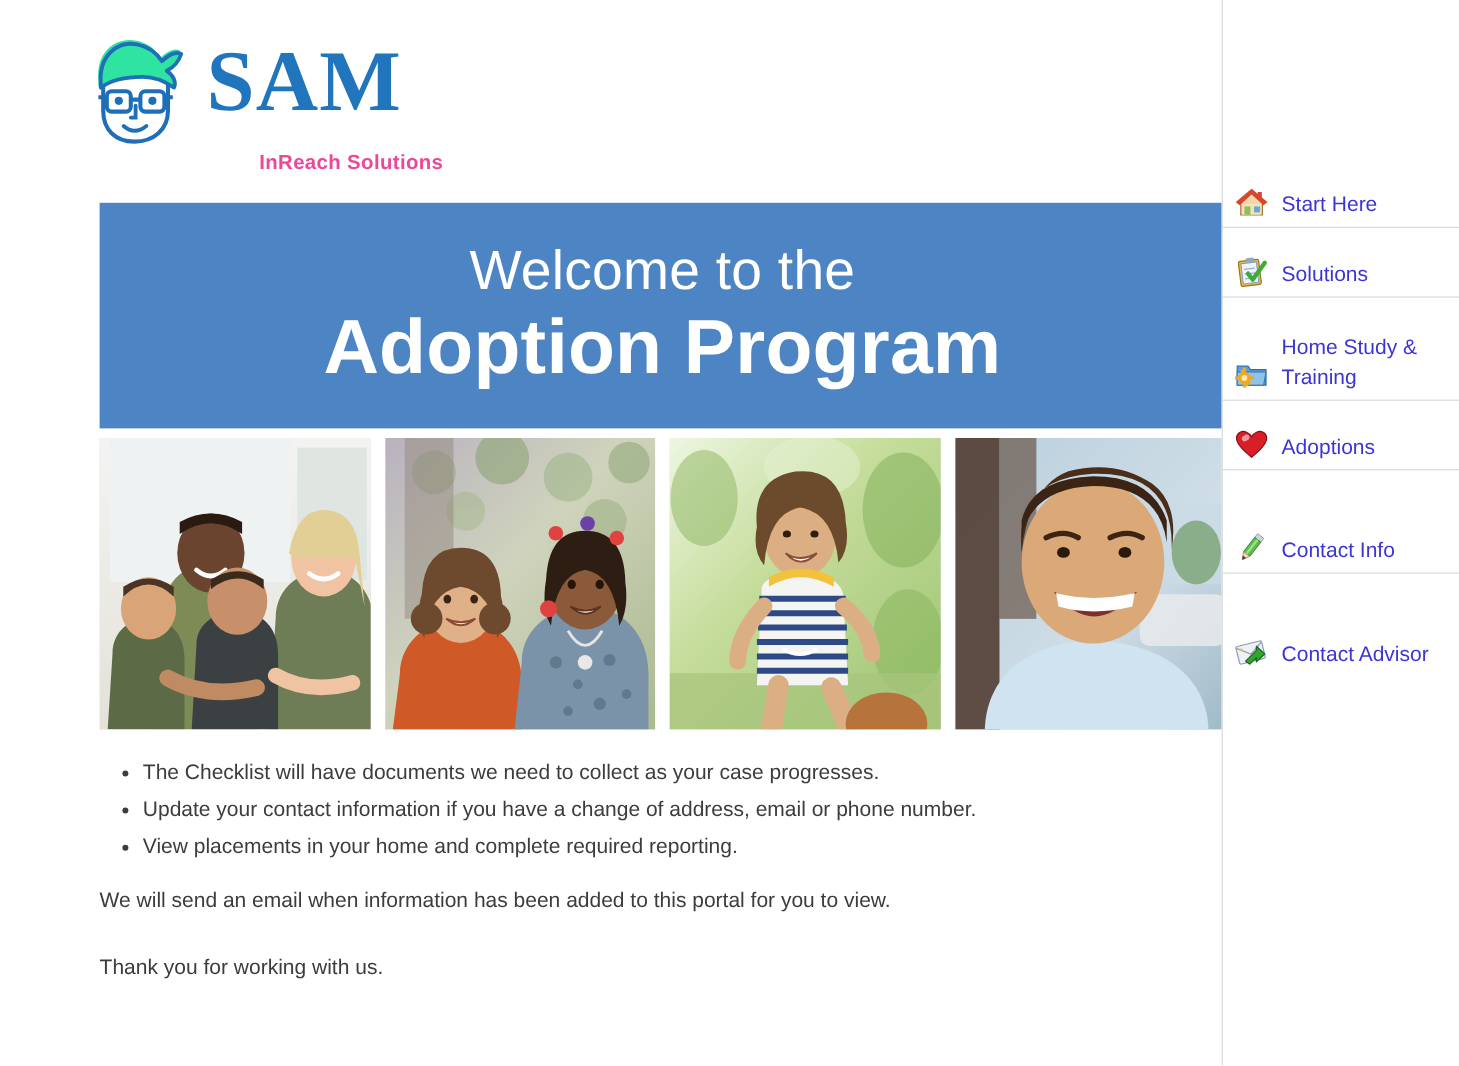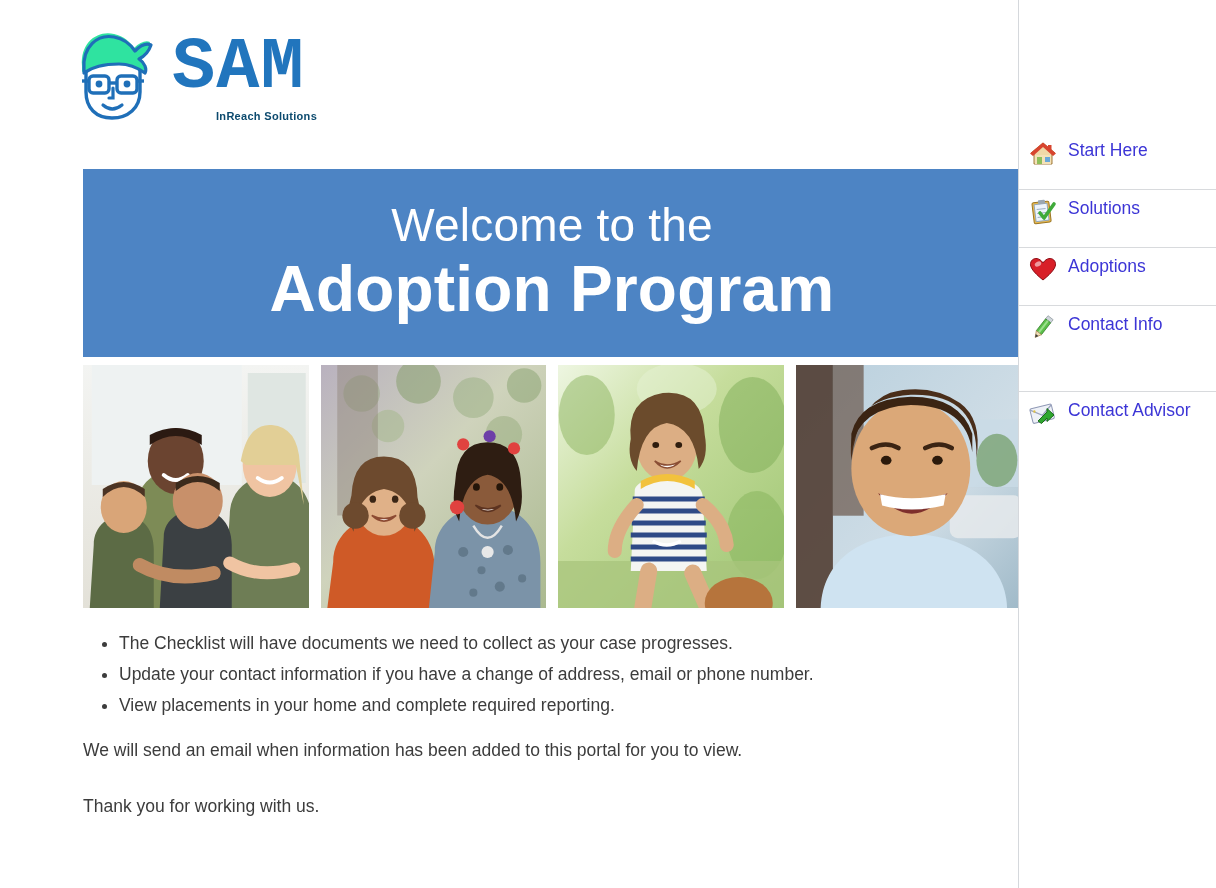--- a/index.html
+++ b/index.html
@@ -41,29 +41,29 @@
   }
   .logo-word {
     position: absolute;
     left: 108px;
     top: 14px;
     font-size: 72px;
     font-weight: 700;
     letter-spacing: 1px;
     color: #2175bd;
     line-height: 1;
-    font-family: Liberation Mono, monospace;
+    font-family: Liberation Serif, serif;
   }
   .logo-tagline {
     position: absolute;
     left: 152px;
-    top: 92px;
-    font-size: 11px;
+    top: 108px;
+    font-size: 17px;
     font-weight: 700;
-    color: #0c4a6e;
+    color: #ec4899;
     letter-spacing: 0.3px;
   }
 
   
   .main {
     position: absolute;
     left: 12px;
     top: 0;
     width: 1018px;
     height: 888px;
@@ -142,21 +142,21 @@
     top: 0;
     width: 198px;
     height: 888px;
     border-left: 1px solid #d5d8dc;
     background: #fff;
     padding-top: 132px;
   }
   .nav-item {
     position: relative;
     display: flex;
-    align-items: flex-start;
+    align-items: flex-end;
     gap: 10px;
     min-height: 58px;
     padding: 6px 8px 6px 9px;
     border-bottom: 1px solid #d8dadd;
     text-decoration: none;
     cursor: pointer;
   }
   .nav-item:last-of-type { border-bottom: none; }
   .nav-icon {
     flex: 0 0 30px;
@@ -420,20 +420,41 @@
             <line x1="8" y1="12" x2="17" y2="12"></line>
             <line x1="8" y1="16" x2="17" y2="16"></line>
             <line x1="8" y1="20" x2="15" y2="20"></line>
           </g>
           <path d="M11 16 L15 21 L25 7" stroke="#3faa3a" stroke-width="3.6" fill="none" stroke-linecap="round" stroke-linejoin="round"></path>
         </svg>
       </span>
       <span class="nav-label">Solutions</span>
     </a>
 
+    <a class="nav-item tall">
+      <span class="nav-icon">
+        <svg width="28" height="28" viewBox="0 0 28 28">
+          <path d="M2 7 L11 7 L13 10 L26 10 L26 23 L2 23 Z" fill="#5b9fd8" stroke="#2f6fa8" stroke-width="1"></path>
+          <path d="M2 12 L26 12 L24 23 L2 23 Z" fill="#8fc4ea" stroke="#2f6fa8" stroke-width="0.8"></path>
+          <g transform="translate(8,17)">
+            <circle r="5" fill="#f2a81e"></circle>
+            <g fill="#f2a81e">
+              <rect x="-1.3" y="-8" width="2.6" height="5"></rect>
+              <rect x="-1.3" y="3" width="2.6" height="5"></rect>
+              <rect x="-8" y="-1.3" width="5" height="2.6"></rect>
+              <rect x="3" y="-1.3" width="5" height="2.6"></rect>
+              <rect x="-6.5" y="-6.5" width="2.6" height="5" transform="rotate(45)"></rect>
+              <rect x="3.9" y="-1.3" width="2.6" height="5" transform="rotate(45)"></rect>
+            </g>
+            <circle r="2.4" fill="#fde8a8"></circle>
+          </g>
+        </svg>
+      </span>
+      <span class="nav-label">Home Study &amp; Training</span>
+    </a>
 
     <a class="nav-item">
       <span class="nav-icon">
         <svg width="28" height="28" viewBox="0 0 28 28">
           <path d="M14 25 C4 17 1 12 1.5 8.5 C2 4.5 6 2.5 9.5 4 C11.6 4.9 13.2 6.6 14 8 C14.8 6.6 16.4 4.9 18.5 4 C22 2.5 26 4.5 26.5 8.5 C27 12 24 17 14 25 Z" fill="#d81f28" stroke="#8b0c14" stroke-width="1"></path>
           <ellipse cx="9" cy="9" rx="3.4" ry="2.4" fill="#ffffff" opacity="0.55" transform="rotate(-30 9 9)"></ellipse>
         </svg>
       </span>
       <span class="nav-label">Adoptions</span>
     </a>

